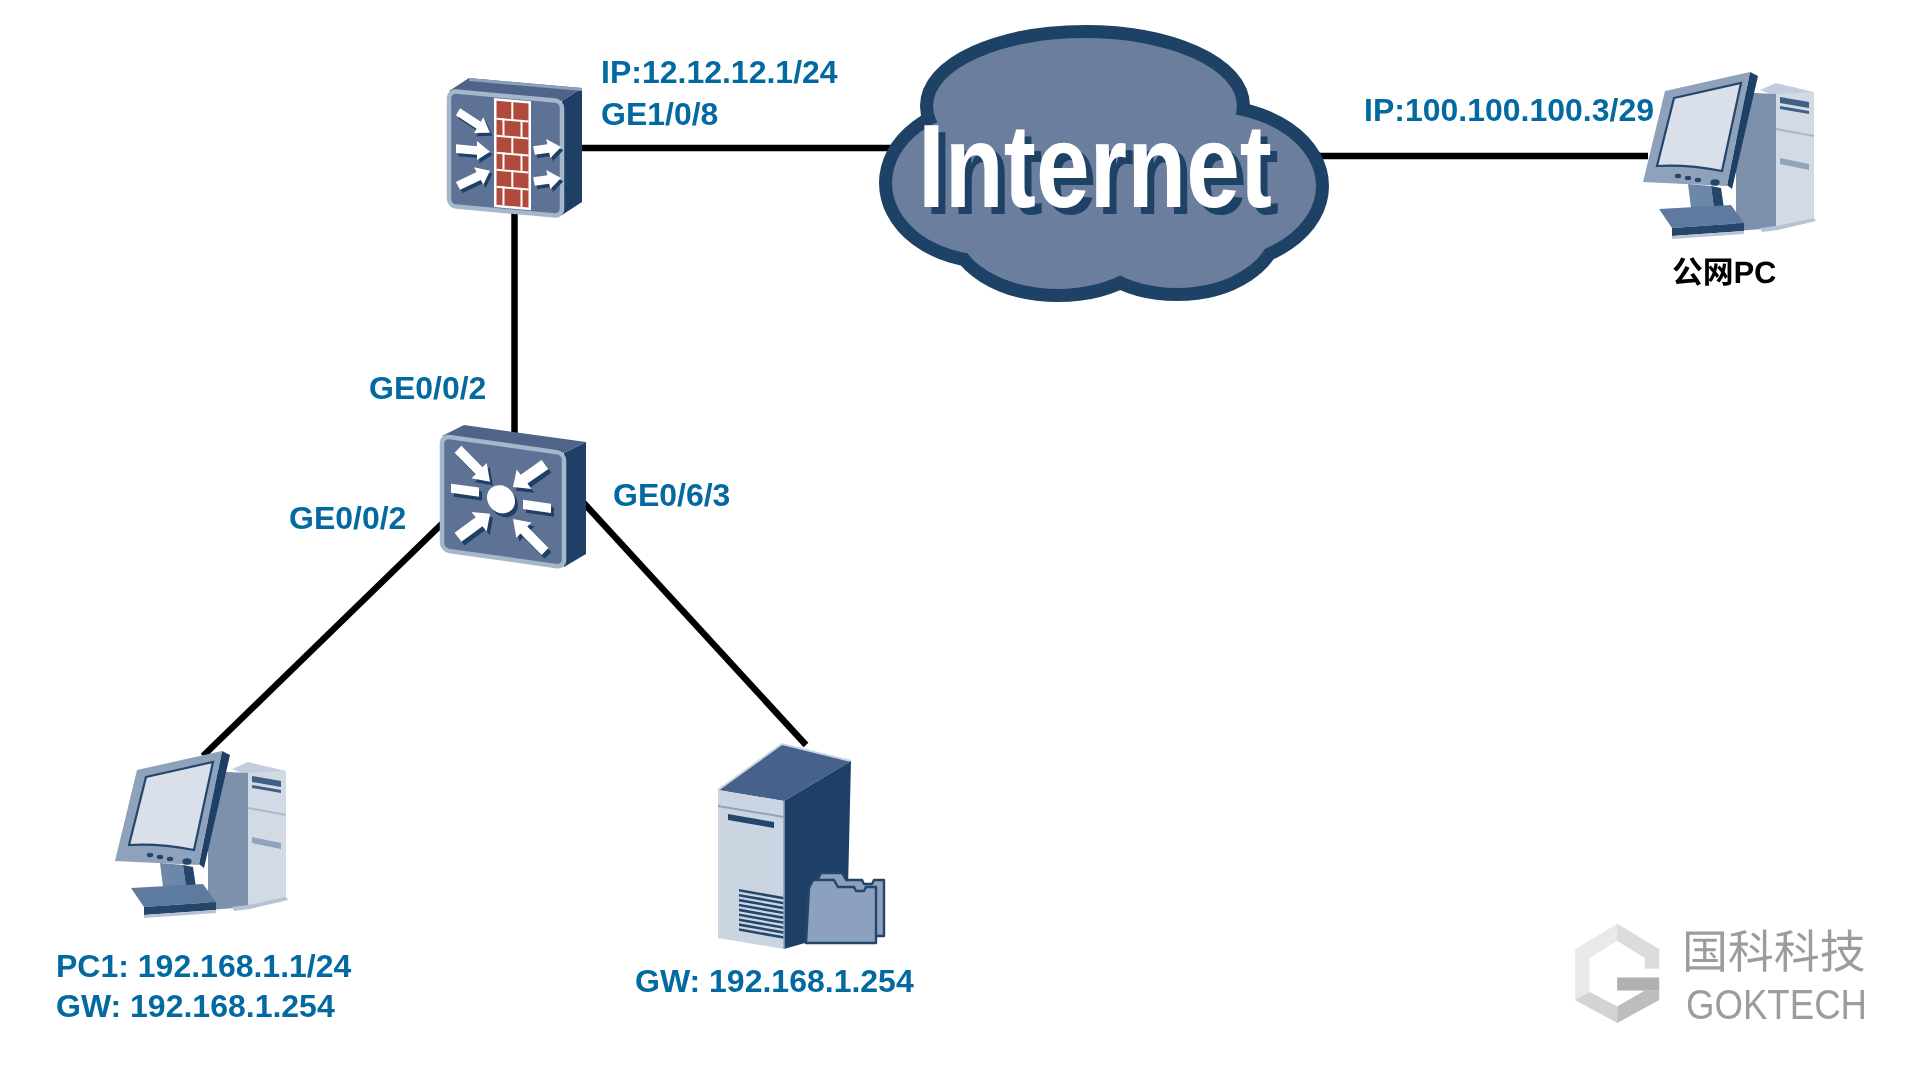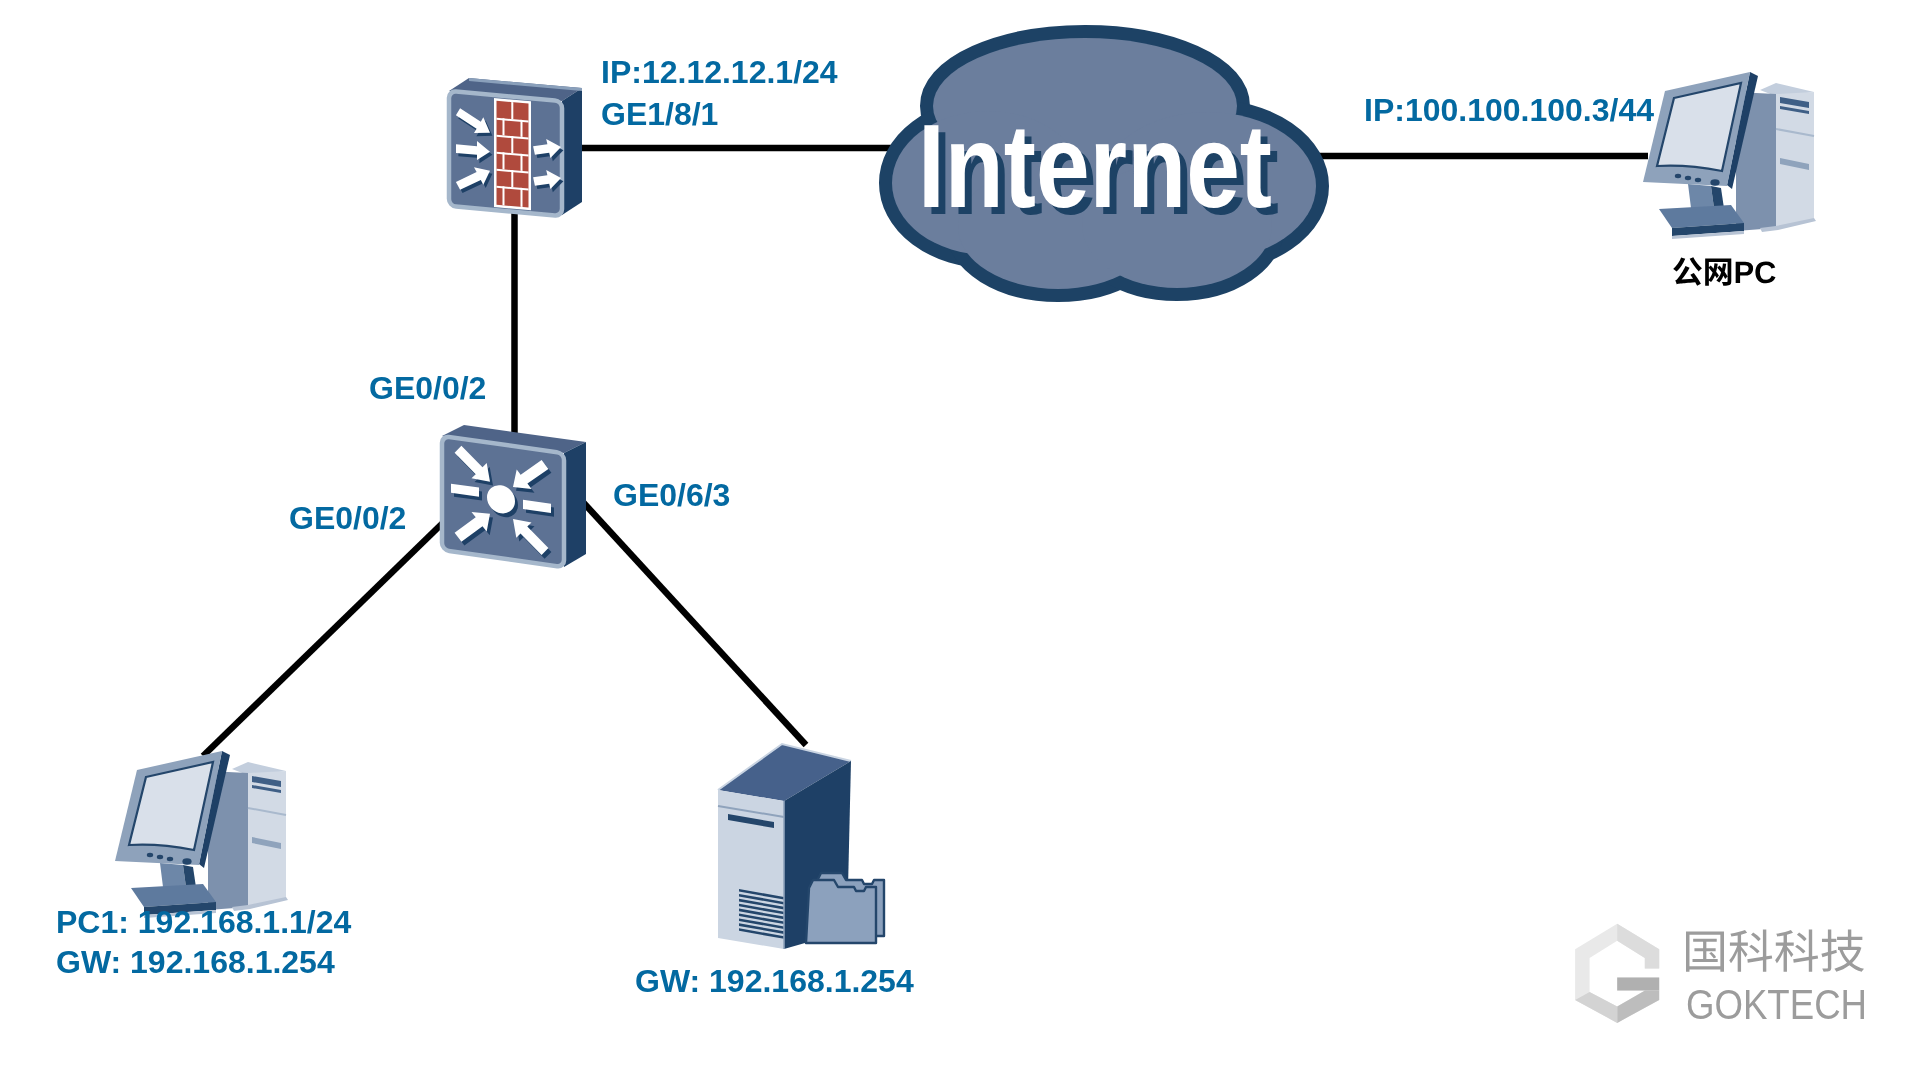--- a/index.html
+++ b/index.html
@@ -207,27 +207,27 @@
           <path transform="translate(1773.83,968.08) scale(0.04589,0.04599)" d="M503.0 -727.0C562.0 -686.0 632.0 -626.0 663.0 -585.0L715.0 -633.0C682.0 -675.0 611.0 -733.0 551.0 -771.0ZM463.0 -466.0C528.0 -425.0 604.0 -362.0 640.0 -319.0L690.0 -368.0C653.0 -411.0 575.0 -471.0 510.0 -510.0ZM372.0 -826.0C297.0 -793.0 165.0 -763.0 53.0 -745.0C61.0 -729.0 71.0 -704.0 74.0 -687.0C118.0 -693.0 165.0 -700.0 212.0 -709.0V-558.0H43.0V-488.0H202.0C162.0 -373.0 93.0 -243.0 28.0 -172.0C41.0 -154.0 59.0 -124.0 67.0 -103.0C118.0 -165.0 171.0 -264.0 212.0 -365.0V78.0H286.0V-387.0C321.0 -337.0 363.0 -271.0 379.0 -238.0L425.0 -296.0C404.0 -325.0 316.0 -436.0 286.0 -469.0V-488.0H434.0V-558.0H286.0V-725.0C335.0 -737.0 380.0 -751.0 418.0 -766.0ZM422.0 -190.0 433.0 -118.0 762.0 -172.0V78.0H836.0V-185.0L965.0 -206.0L954.0 -275.0L836.0 -256.0V-841.0H762.0V-244.0Z"></path>
           <path transform="translate(1819.72,968.08) scale(0.04589,0.04599)" d="M614.0 -840.0V-683.0H378.0V-613.0H614.0V-462.0H398.0V-393.0H431.0L428.0 -392.0C468.0 -285.0 523.0 -192.0 594.0 -116.0C512.0 -56.0 417.0 -14.0 320.0 12.0C335.0 28.0 353.0 59.0 361.0 79.0C464.0 48.0 562.0 1.0 648.0 -64.0C722.0 1.0 812.0 50.0 916.0 81.0C927.0 61.0 948.0 32.0 965.0 16.0C865.0 -10.0 778.0 -54.0 705.0 -113.0C796.0 -197.0 868.0 -306.0 909.0 -444.0L861.0 -465.0L847.0 -462.0H688.0V-613.0H929.0V-683.0H688.0V-840.0ZM502.0 -393.0H814.0C777.0 -302.0 720.0 -225.0 650.0 -162.0C586.0 -227.0 537.0 -305.0 502.0 -393.0ZM178.0 -840.0V-638.0H49.0V-568.0H178.0V-348.0C125.0 -333.0 77.0 -320.0 37.0 -311.0L59.0 -238.0L178.0 -273.0V-11.0C178.0 4.0 173.0 9.0 159.0 9.0C146.0 9.0 103.0 9.0 56.0 8.0C65.0 28.0 76.0 59.0 79.0 77.0C148.0 78.0 189.0 75.0 216.0 64.0C242.0 52.0 252.0 32.0 252.0 -11.0V-295.0L373.0 -332.0L363.0 -400.0L252.0 -368.0V-568.0H363.0V-638.0H252.0V-840.0Z"></path>
         </g>
       </g>
     <text x="1686" y="1019" font-size="42.5" fill="#9c9c9c" textLength="181" lengthAdjust="spacingAndGlyphs">GOKTECH</text>
   </g>
 </svg>
 
 <div class="lbl" style="left:601px;top:50.6px">
     <div>IP:12.12.12.1/24</div>
-    <div>GE1/8/1</div>
+    <div>GE1/0/8</div>
   </div>
 <div class="lbl" style="left:526px;top:218.1px">
   </div>
 <div class="lbl" style="left:369px;top:366.6px">GE0/0/2</div>
 <div class="lbl" style="left:289px;top:497px">GE0/0/2</div>
 <div class="lbl" style="left:613px;top:473.6px">GE0/6/3</div>
-<div class="lbl" style="left:1364px;top:88.6px">IP:100.100.100.3/44</div>
-<div class="lbl lbl2" style="left:56px;top:902px">
+<div class="lbl" style="left:1364px;top:88.6px">IP:100.100.100.3/29</div>
+<div class="lbl lbl2" style="left:56px;top:946px">
     <div>PC1:&nbsp;192.168.1.1/24</div>
     <div>GW:&nbsp;192.168.1.254</div>
   </div>
 <div class="lbl lbl2" style="left:635px;top:960.6px">
     <div>GW:&nbsp;192.168.1.254</div>
   </div>
 
 </body></html>

